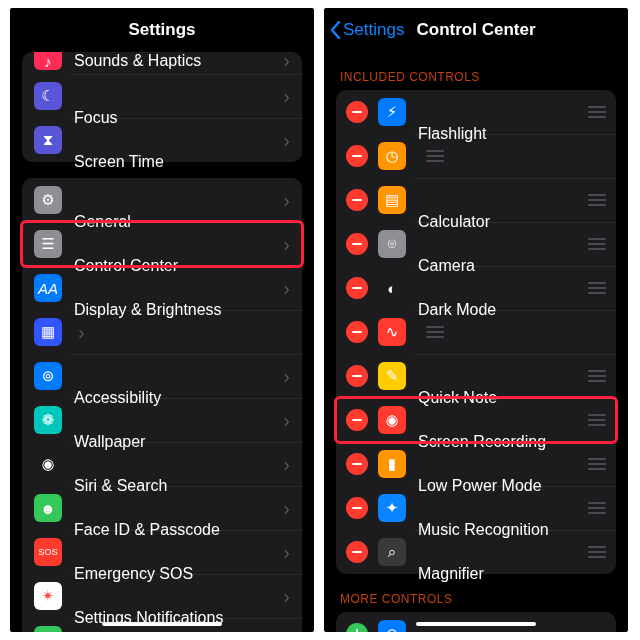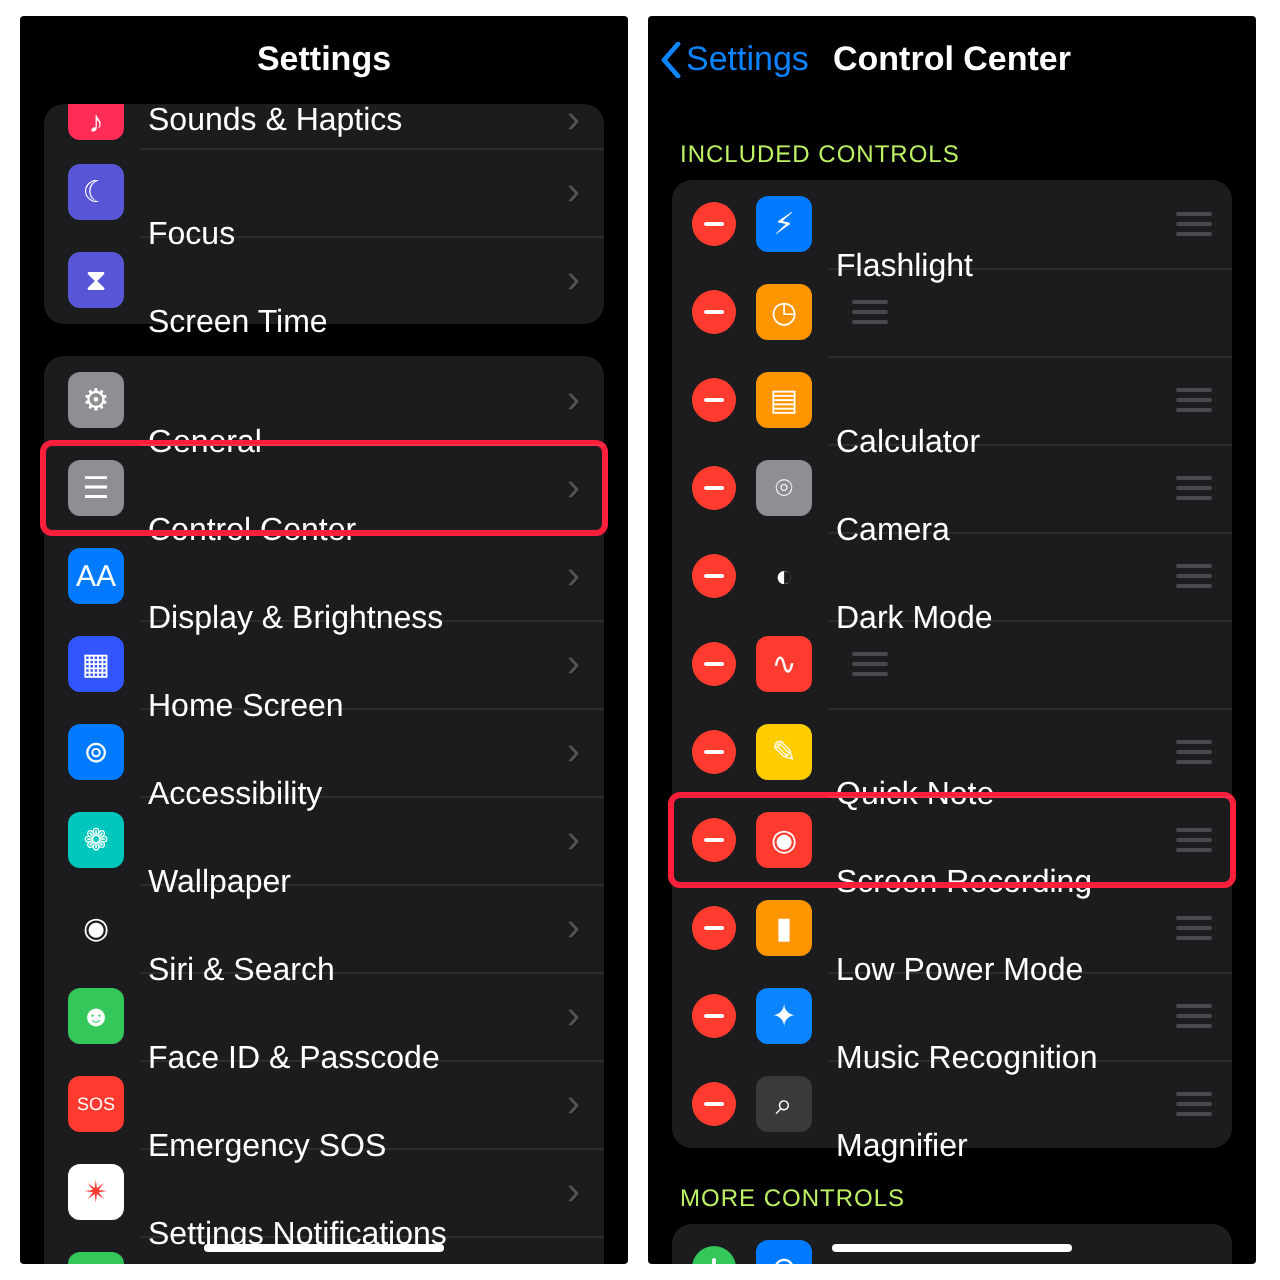--- a/index.html
+++ b/index.html
@@ -27,21 +27,21 @@
   .nav-title { color: #fff; font-size: 17px; font-weight: 600; }
   .nav-back {
     position: absolute; left: 6px; top: 0; bottom: 0;
     display: flex; align-items: center; gap: 2px;
     color: #0b84ff; font-size: 17px;
   }
   .scroll {
     flex: 1 1 auto; overflow: hidden; padding: 0 12px 14px;
   }
   .group-header {
-    color: #bef264; font-size: 12px; letter-spacing: .5px;
+    color: #c2410c; font-size: 12px; letter-spacing: .5px;
     text-transform: uppercase;
     margin: 18px 4px 6px;
   }
   .group {
     background: #1c1c1e;
     border-radius: 10px;
     overflow: visible;
   }
   .row {
     display: flex; align-items: center;
@@ -138,27 +138,26 @@
           <div class="icon" style="background: rgb(142, 142, 147);">⚙</div>
           <div class="label">General</div>
           <div class="chev">›</div>
         </div>
         <div class="row highlight">
           <div class="icon" style="background: rgb(142, 142, 147);">☰</div>
           <div class="label">Control Center</div>
           <div class="chev">›</div>
         </div>
         <div class="row">
-          <div class="icon" style="background: rgb(0, 122, 255);">AA</div>
+          <div class="icon" style="background: rgb(0, 122, 255); font-style: italic;">AA</div>
           <div class="label">Display &amp; Brightness</div>
           <div class="chev">›</div>
         </div>
         <div class="row">
           <div class="icon" style="background: rgb(51, 85, 255);">▦</div>
-          <div class="label">Home Screen</div>
           <div class="chev">›</div>
         </div>
         <div class="row">
           <div class="icon" style="background: rgb(0, 122, 255);">⊚</div>
           <div class="label">Accessibility</div>
           <div class="chev">›</div>
         </div>
         <div class="row">
           <div class="icon" style="background: rgb(0, 199, 190);">❁</div>
           <div class="label">Wallpaper</div>

